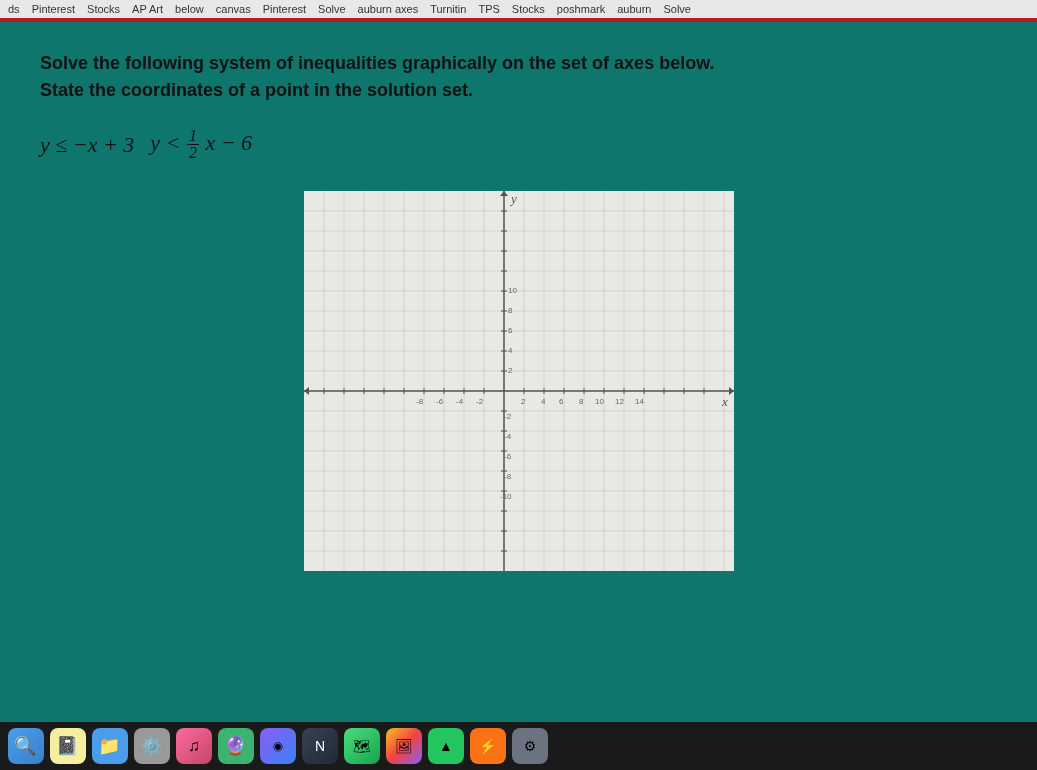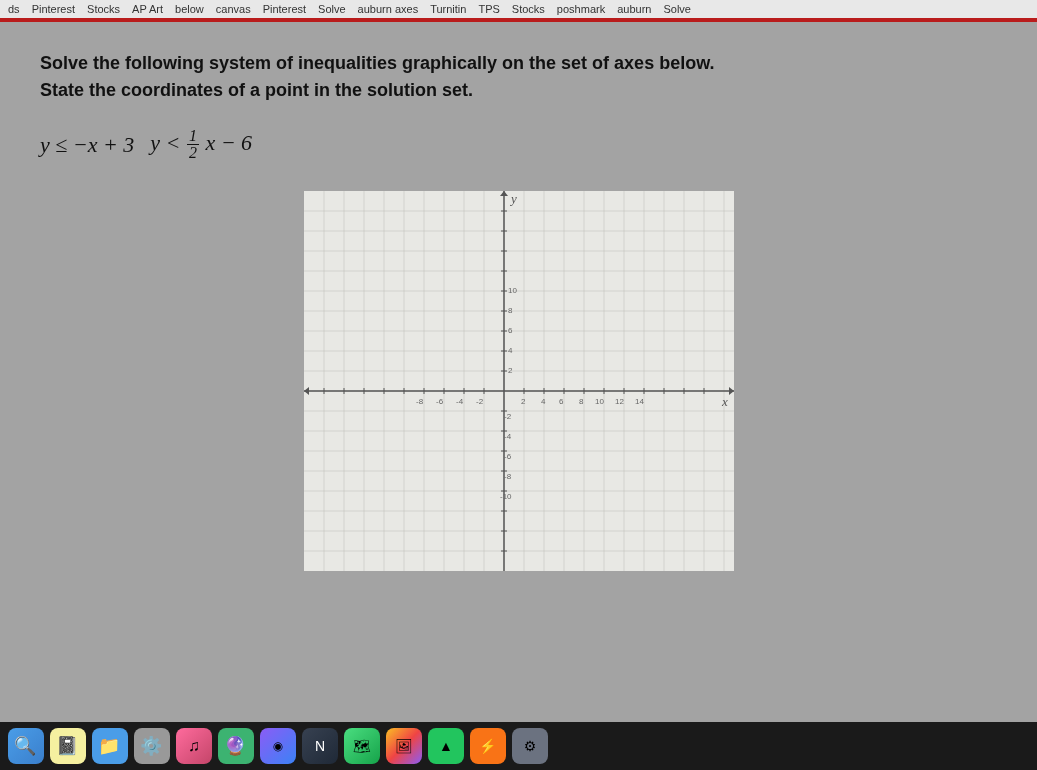--- a/index.html
+++ b/index.html
@@ -29,21 +29,21 @@
 
     .browser-bar span {
       cursor: pointer;
       white-space: nowrap;
     }
 
     
     .main-content {
       width: 100%;
       height: calc(770px - 22px - 48px);
-      background: #a3a3a3;
+      background: #0f766e;
       padding: 28px 40px 20px 40px;
       display: flex;
       flex-direction: column;
     }
 
     .problem-text {
       font-size: 18px;
       font-weight: 600;
       color: #111;
       line-height: 1.5;

